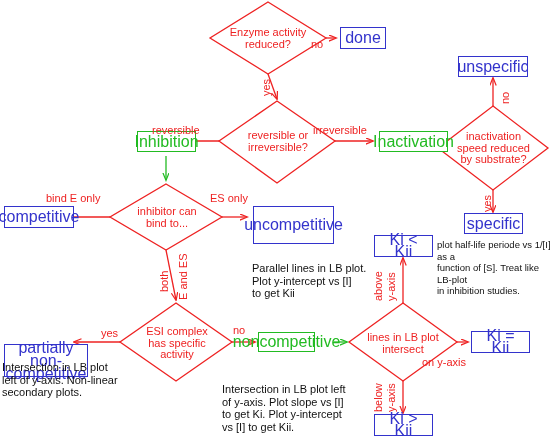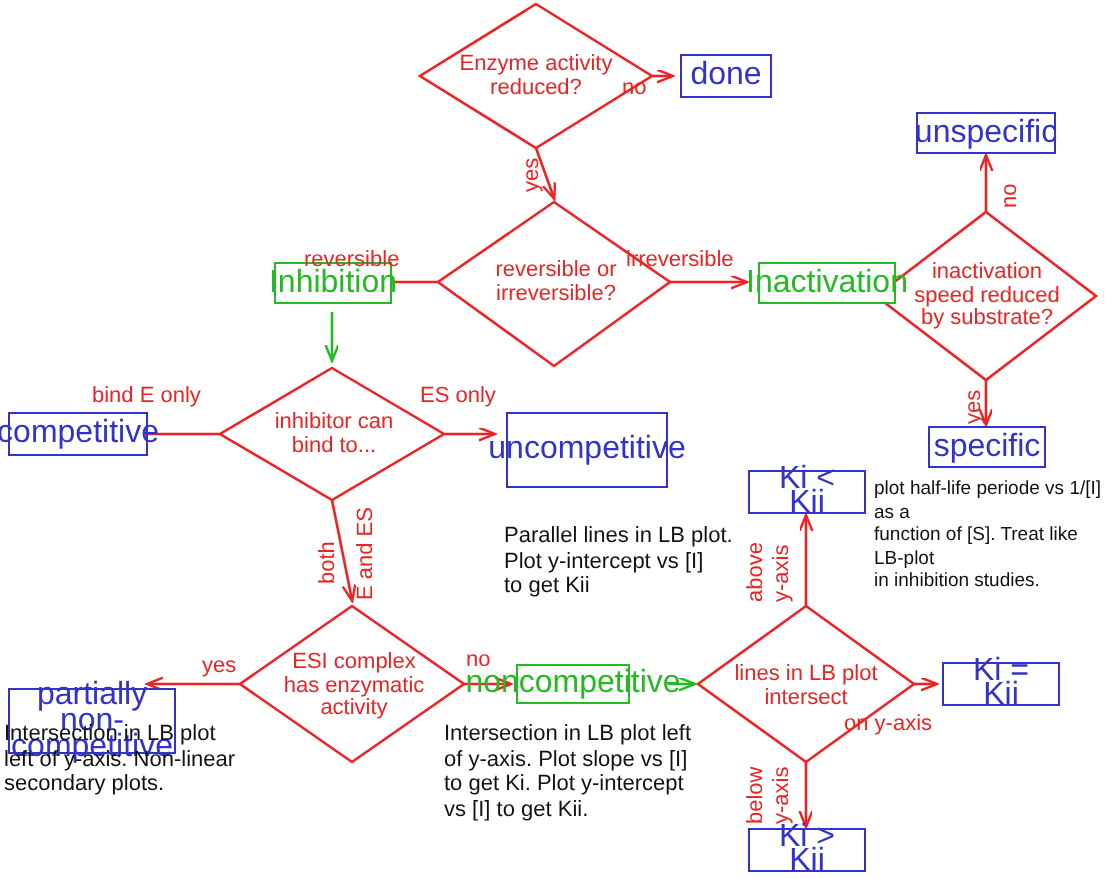--- a/index.html
+++ b/index.html
@@ -155,21 +155,21 @@
 by substrate?</span>
   </div>
 
   <div class="diamond" style="left:109px;top:201px;width:116px;height:33px;">
     <span class="dtext">inhibitor can
 bind to...</span>
   </div>
 
   <div class="diamond" style="left:119px;top:321px;width:116px;height:45px;">
     <span class="dtext">ESI complex
-has enzymatic
+has specific
 activity</span>
   </div>
 
   <div class="diamond" style="left:345px;top:327px;width:116px;height:33px;">
     <span class="dtext">lines in LB plot
 intersect</span>
   </div>
 
   <div class="node-box" style="left:340px;top:27px;width:46px;height:22px;">done</div>
 
@@ -230,21 +230,21 @@
 
 
   <div class="note" style="left:252px;top:230px;width:175px;margin-top:32px;">Parallel lines in LB plot.
 Plot y-intercept vs [I]
 to get Kii</div>
 
   <div class="note" style="left:2px;top:361px;width:180px;">Intersection in LB plot
 left of y-axis. Non-linear
 secondary plots.</div>
 
-  <div class="note" style="left:222px;top:361px;width:180px;">Intersection in LB plot left
+  <div class="note" style="left:222px;top:383px;width:180px;">Intersection in LB plot left
 of y-axis. Plot slope vs [I]
 to get Ki. Plot y-intercept
 vs [I] to get Kii.</div>
 
   <div class="note small" style="left:437px;top:239px;width:118px;">plot half-life periode vs 1/[I] as a
 function of [S]. Treat like LB-plot
 in inhibition studies.</div>
 
 </div>
 

